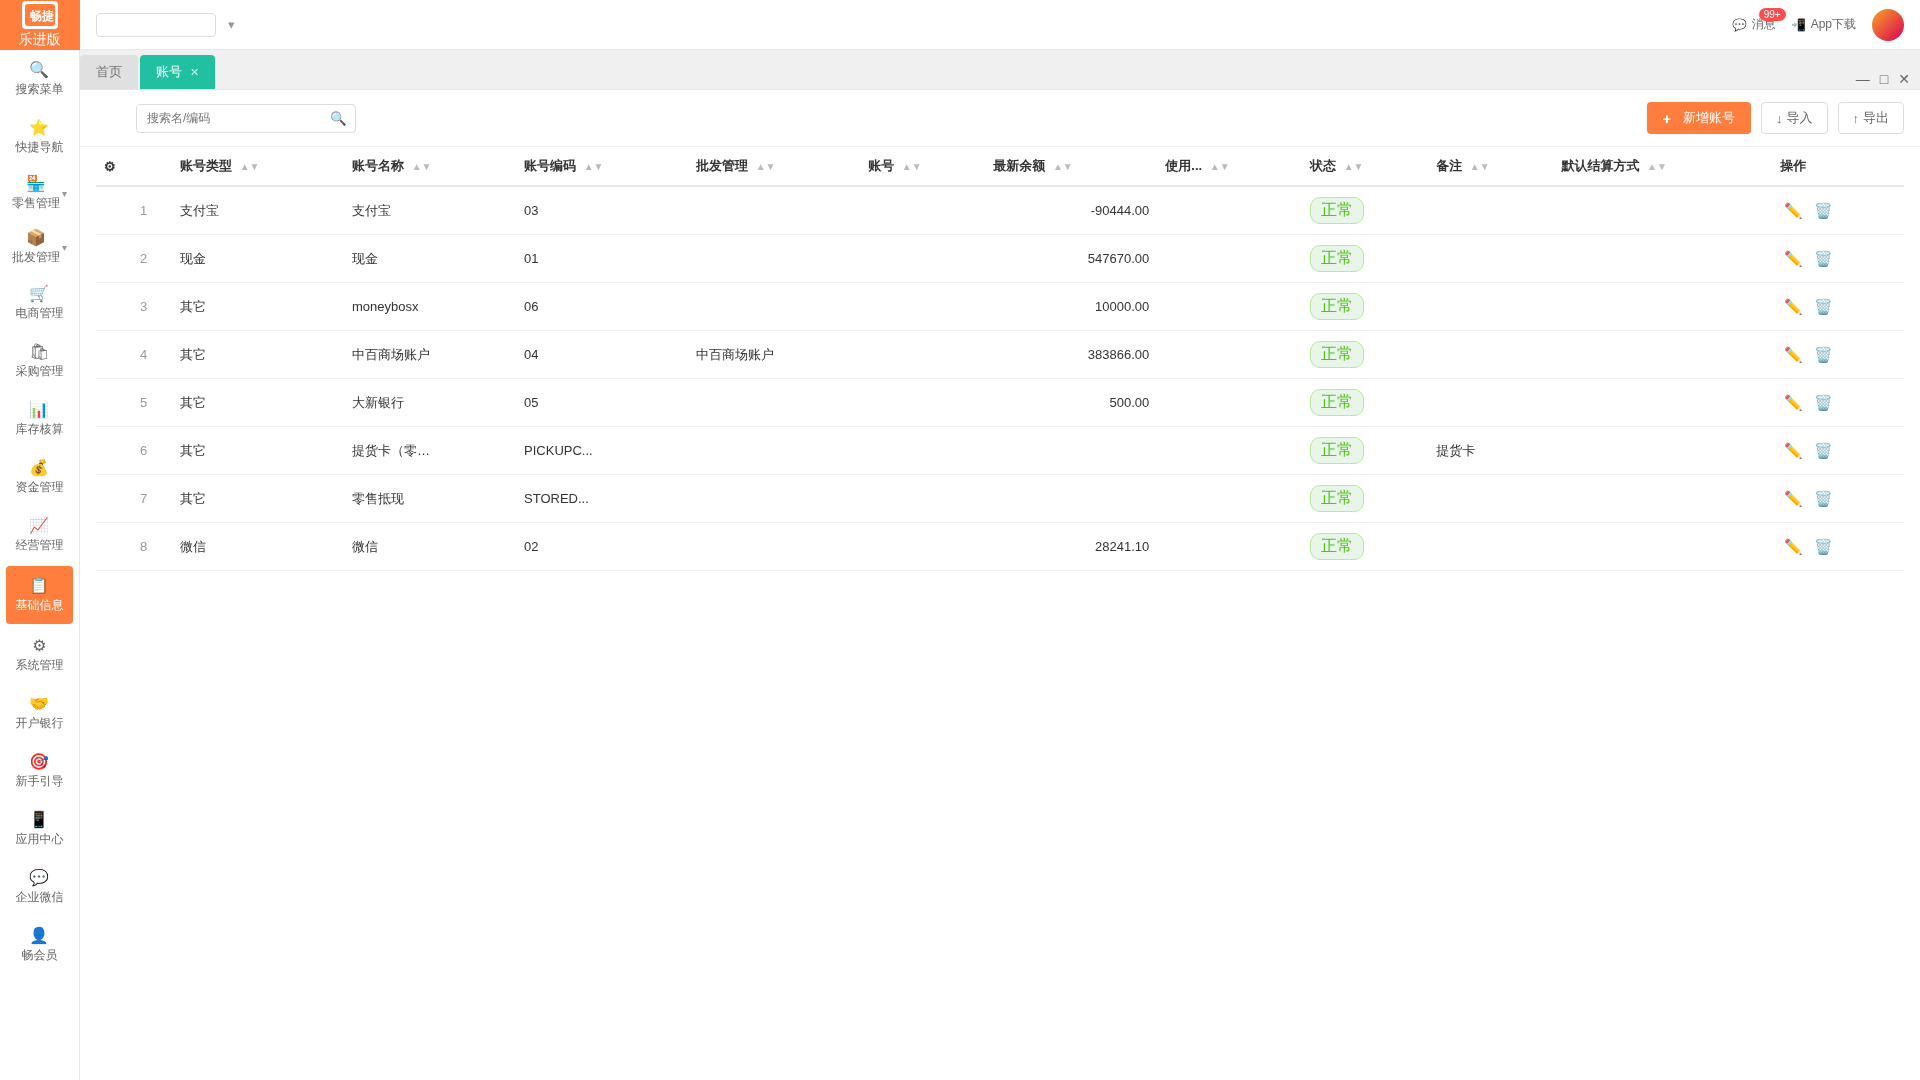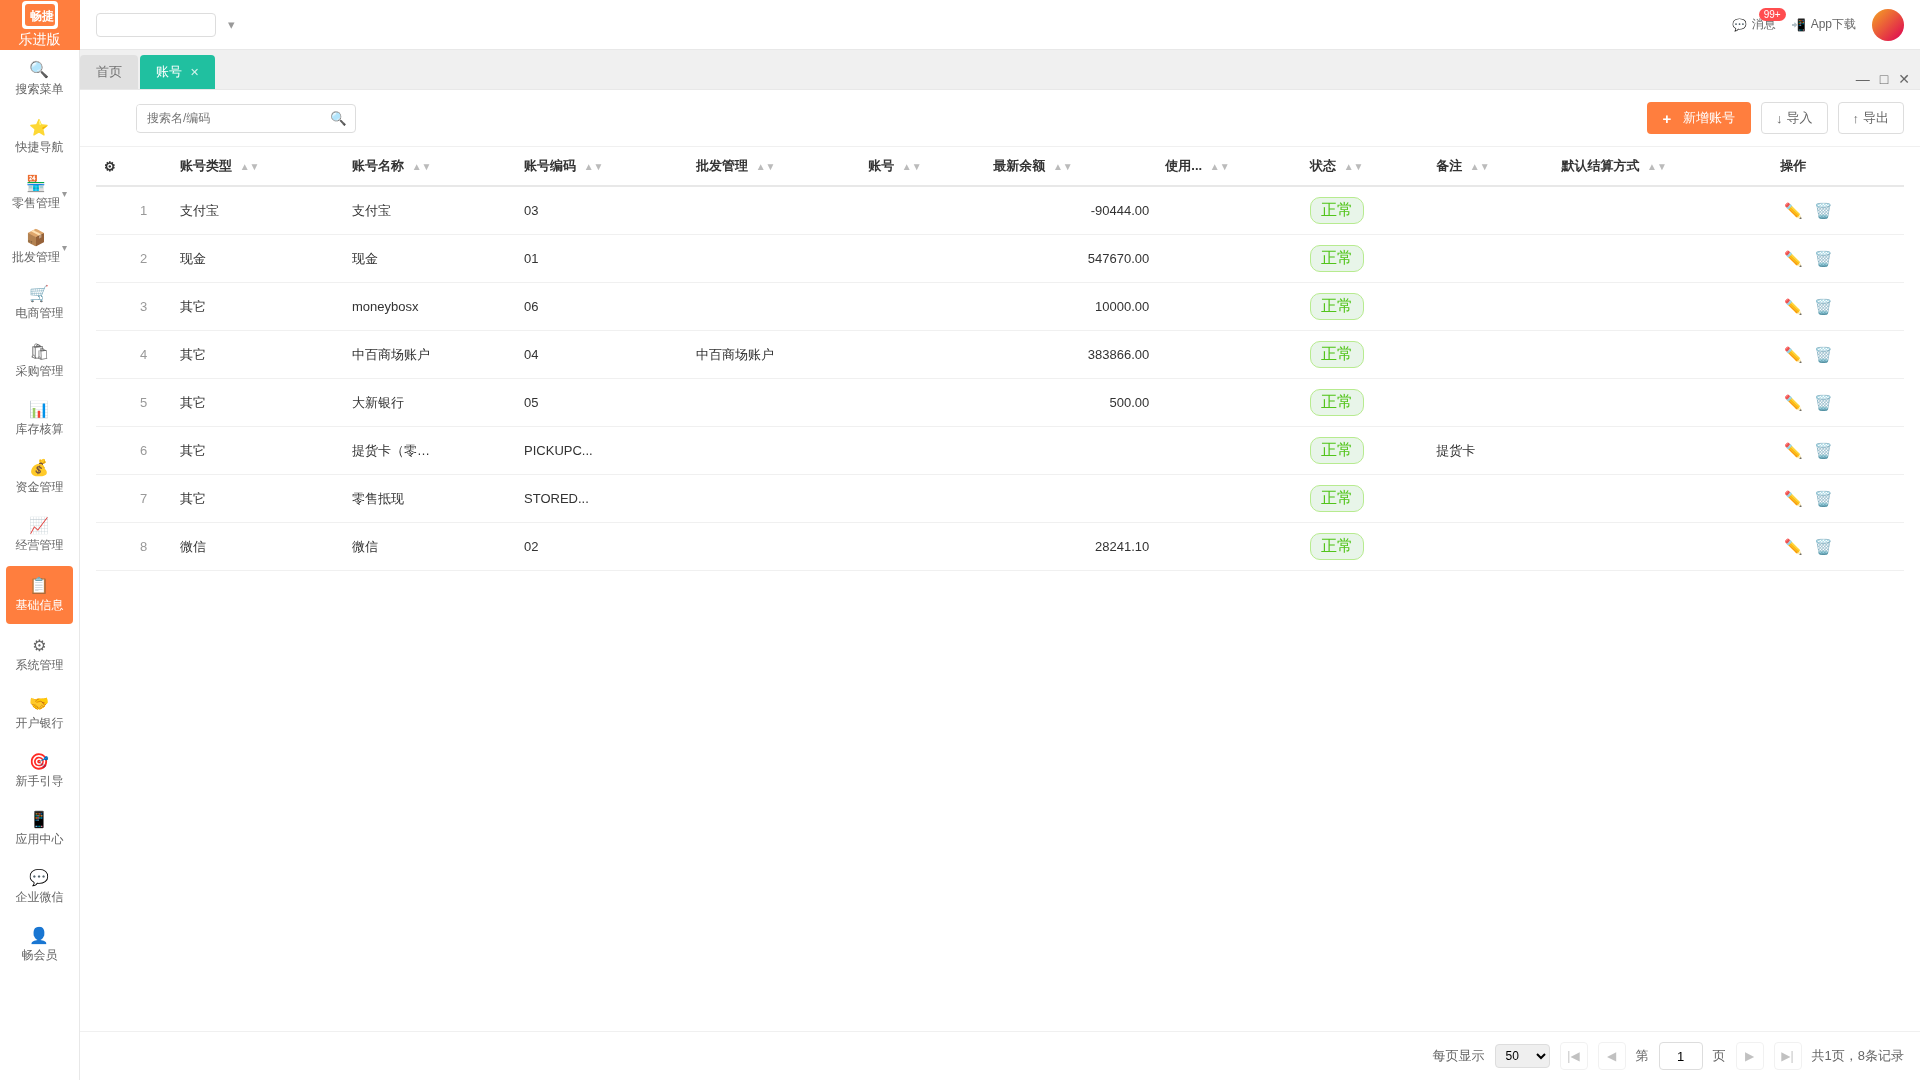--- a/index.html
+++ b/index.html
@@ -688,30 +688,14 @@
     <td></td>
     <td>
       <button class="action-btn" title="编辑">✏️</button>
       <button class="action-btn" title="删除">🗑️</button>
     </td>
   </tr>
           </tbody>
       </table>
     </div>
 
-    <div class="pagination">
-      <span>每页显示</span>
-      <select class="pagination-size-select">
-        <option>50</option>
-        <option>100</option>
-        <option>200</option>
-      </select>
-      <button class="pagination-btn" disabled="">|◀</button>
-      <button class="pagination-btn" disabled="">◀</button>
-      <span>第</span>
-      <input class="pagination-input" value="1" style="">
-      <span>页</span>
-      <button class="pagination-btn" disabled="">▶</button>
-      <button class="pagination-btn" disabled="">▶|</button>
-      <span>共1页，8条记录</span>
-    </div>
   </div>
 </div>
 
 </body></html>

